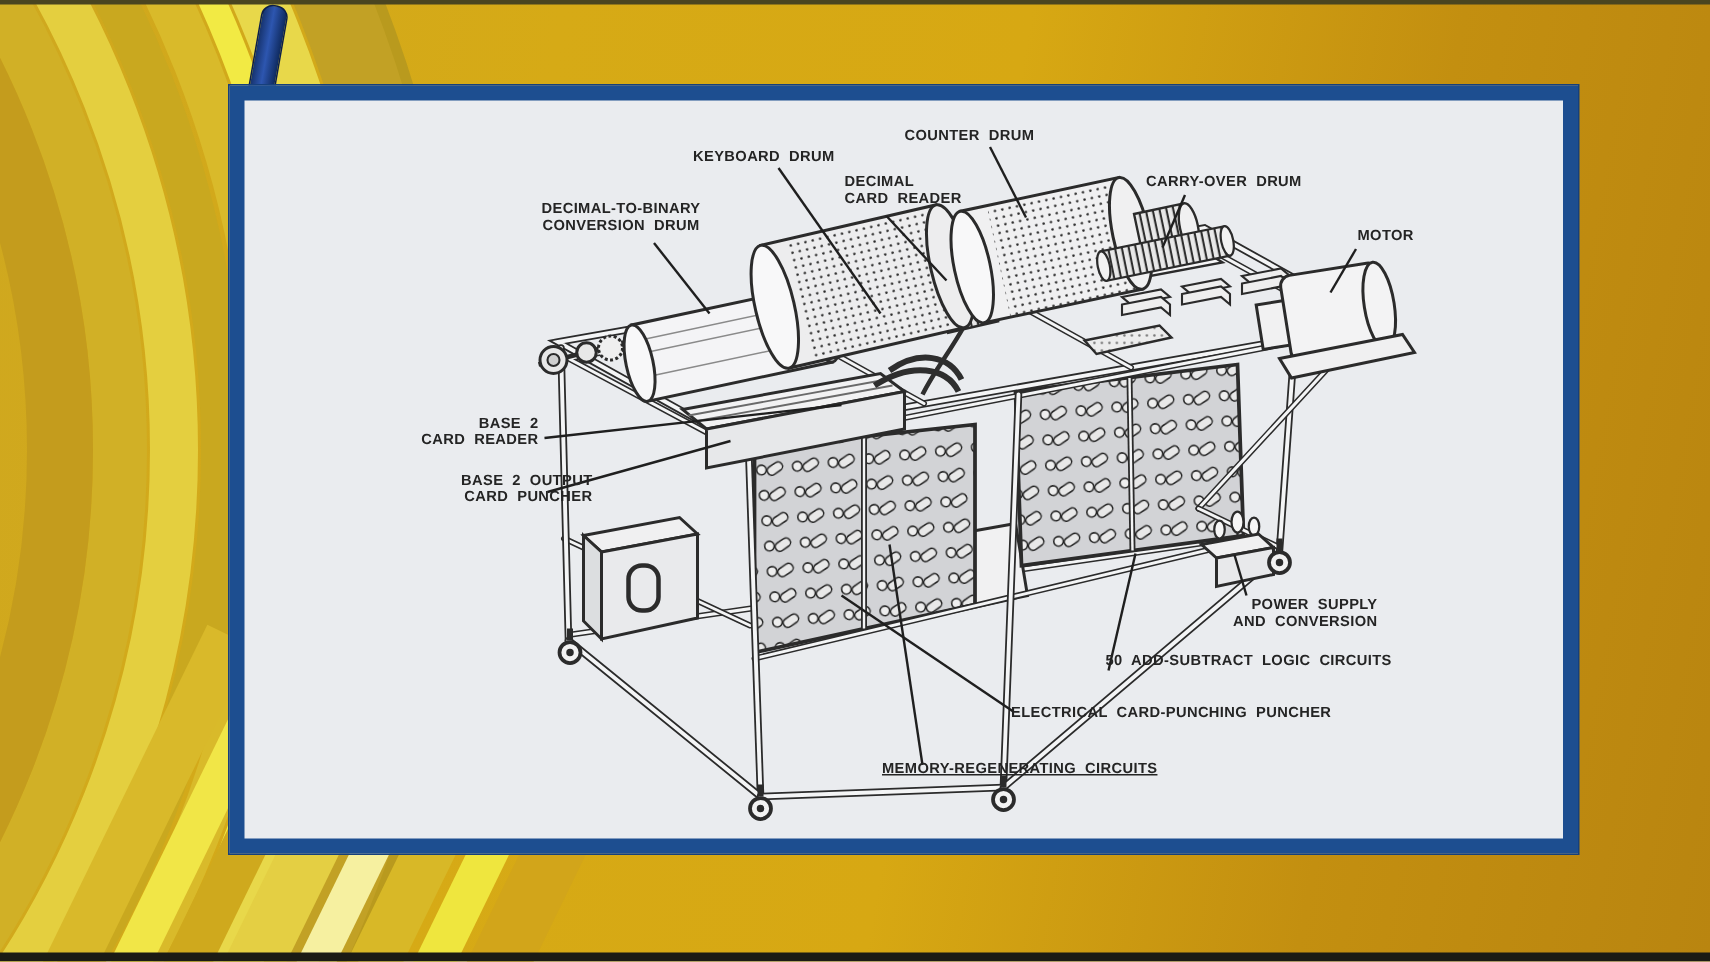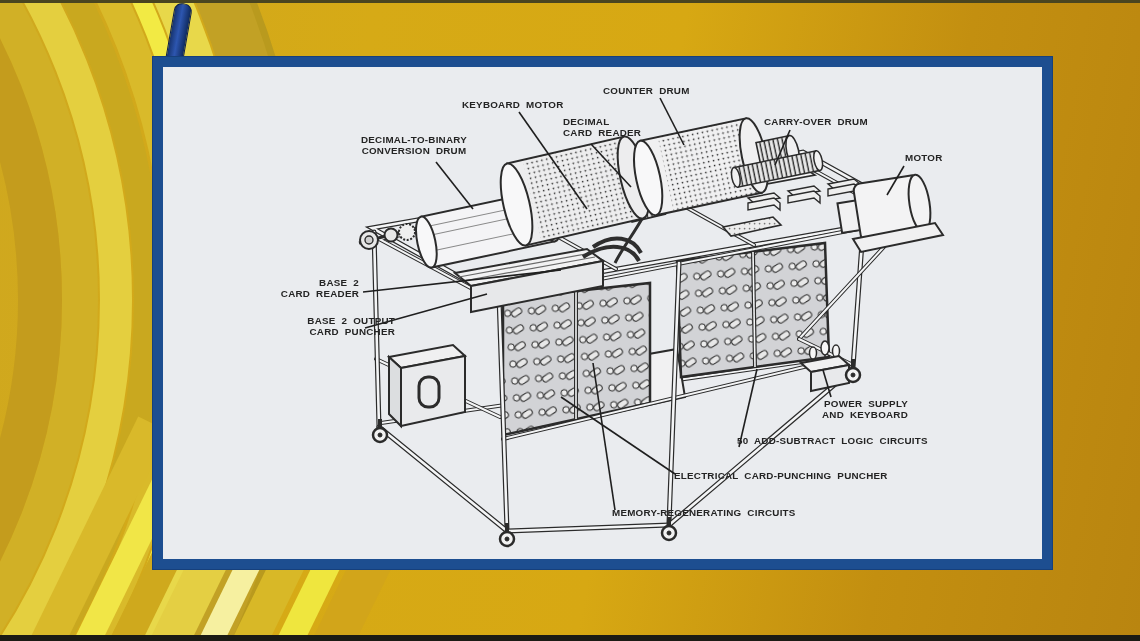--- a/index.html
+++ b/index.html
@@ -287,21 +287,21 @@
         <path class="leader" d="M512,407 L398,330"></path>
         <path class="leader" d="M452,443 L430,296"></path>
       </g>
     </svg>
 
     <div class="lbl lbl-c" style="left:185px;top:67px;width:132px;">
       <span>DECIMAL-TO-BINARY</span>
       <span>CONVERSION DRUM</span>
     </div>
     <div class="lbl" style="left:299px;top:32px;">
-      <span>KEYBOARD MOTOR</span>
+      <span>KEYBOARD DRUM</span>
     </div>
     <div class="lbl" style="left:400px;top:49px;">
       <span>DECIMAL</span>
       <span>CARD READER</span>
     </div>
     <div class="lbl" style="left:440px;top:18px;">
       <span>COUNTER DRUM</span>
     </div>
     <div class="lbl" style="left:601px;top:49px;">
       <span>CARRY-OVER DRUM</span>
@@ -312,26 +312,26 @@
     <div class="lbl lbl-r" style="left:110px;top:210px;width:86px;">
       <span>BASE 2</span>
       <span>CARD READER</span>
     </div>
     <div class="lbl lbl-r" style="left:104px;top:248px;width:92px;margin-left:36px;">
       <span>BASE 2 OUTPUT</span>
       <span>CARD PUNCHER</span>
     </div>
     <div class="lbl" style="left:659px;top:331px;text-align:right;">
       <span>POWER SUPPLY</span>
-      <span>AND KEYBOARD</span>
+      <span>AND CONVERSION</span>
     </div>
     <div class="lbl" style="left:574px;top:368px;">
       <span>50 ADD-SUBTRACT LOGIC CIRCUITS</span>
     </div>
     <div class="lbl" style="left:511px;top:403px;">
       <span>ELECTRICAL CARD-PUNCHING PUNCHER</span>
     </div>
-    <div class="lbl" style="left:449px;top:440px;">
+    <div class="lbl" style="left:425px;top:440px;text-decoration:underline;">
       <span>MEMORY-REGENERATING CIRCUITS</span>
     </div>
 
   </div>
 </div>
 
 </body></html>

